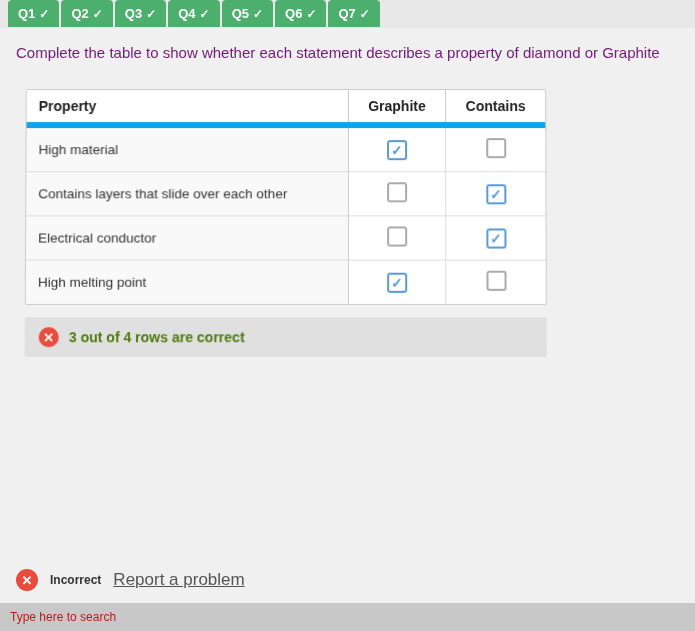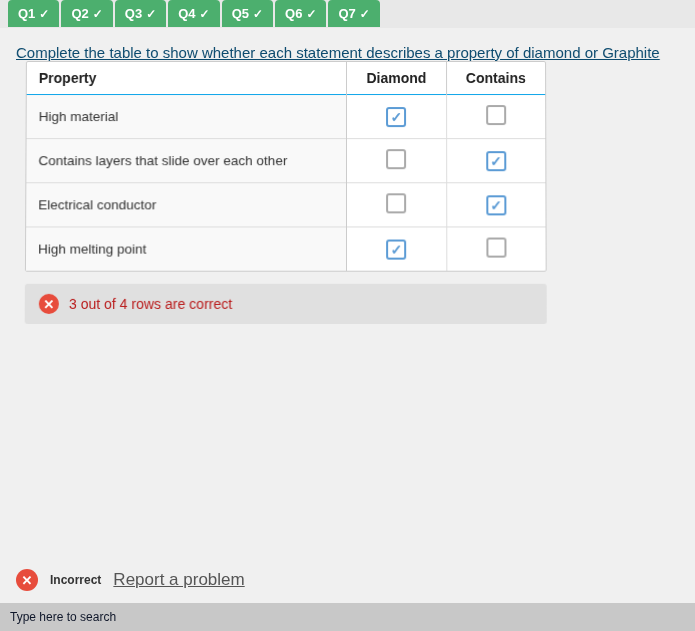--- a/index.html
+++ b/index.html
@@ -49,24 +49,23 @@
       left: 0;
       right: 0;
       bottom: 0;
       background: #f0f0f0;
       padding: 16px 16px 0 16px;
     }
 
     
     .instruction {
       font-size: 15px;
-      color: #0c4a6e;
-      margin-bottom: 0;
+      color: #701a75;
+      margin-bottom: 28px;
       font-weight: 400;
-      text-decoration: underline;
     }
 
     
     .table-container {
       background: #fff;
       border: 1px solid #ccc;
       border-radius: 2px;
       overflow: hidden;
       margin-bottom: 12px;
       width: 520px;
@@ -84,21 +83,21 @@
       font-weight: bold;
       color: #222;
       text-align: center;
       border-left: 1px solid #ccc;
     }
     thead tr th:first-child {
       border-left: none;
       text-align: left;
     }
     thead tr {
-      border-bottom: 1px solid #0ea5e9;
+      border-bottom: 6px solid #0ea5e9;
       border-radius: 12px;
     }
 
     tbody tr {
       border-bottom: 1px solid #ddd;
     }
     tbody tr:last-child {
       border-bottom: none;
     }
     tbody tr td {
@@ -163,22 +162,22 @@
       display: inline-flex;
       align-items: center;
       justify-content: center;
       font-size: 13px;
       font-weight: bold;
       margin-right: 10px;
       flex-shrink: 0;
     }
     .score-text {
       font-size: 14px;
-      font-weight: normal;
-      color: #b91c1c;
+      font-weight: bold;
+      color: #4d7c0f;
     }
 
     
     .bottom-bar {
       position: absolute;
       bottom: 30px;
       left: 0;
       right: 0;
       padding: 10px 16px;
       display: flex;
@@ -215,21 +214,21 @@
       position: absolute;
       bottom: 0;
       left: 0;
       right: 0;
       height: 28px;
       background: #c8c8c8;
       display: flex;
       align-items: center;
       padding: 8px 10px;
       font-size: 12px;
-      color: #0f172a;
+      color: #b91c1c;
     }
 
     
     .content-wrapper {
       transform: perspective(1200px) rotateX(1deg);
       transform-origin: top center;
     }
   </style>
 </head>
 <body>
@@ -267,21 +266,21 @@
 
 <div class="main-content">
   <div class="content-wrapper">
     <p class="instruction">Complete the table to show whether each statement describes a property of diamond or Graphite</p>
 
     <div class="table-container">
       <table>
         <thead>
           <tr>
             <th>Property</th>
-            <th>Diamond</th>
+            <th>Graphite</th>
             <th>Contains</th>
           </tr>
         </thead>
         <tbody id="table-body">
         <tr>
               <td>High material</td>
               <td class="check-cell"><span class="checkbox checked"></span></td>
               <td class="check-cell"><span class="checkbox unchecked"></span></td>
             </tr>
             <tr>

